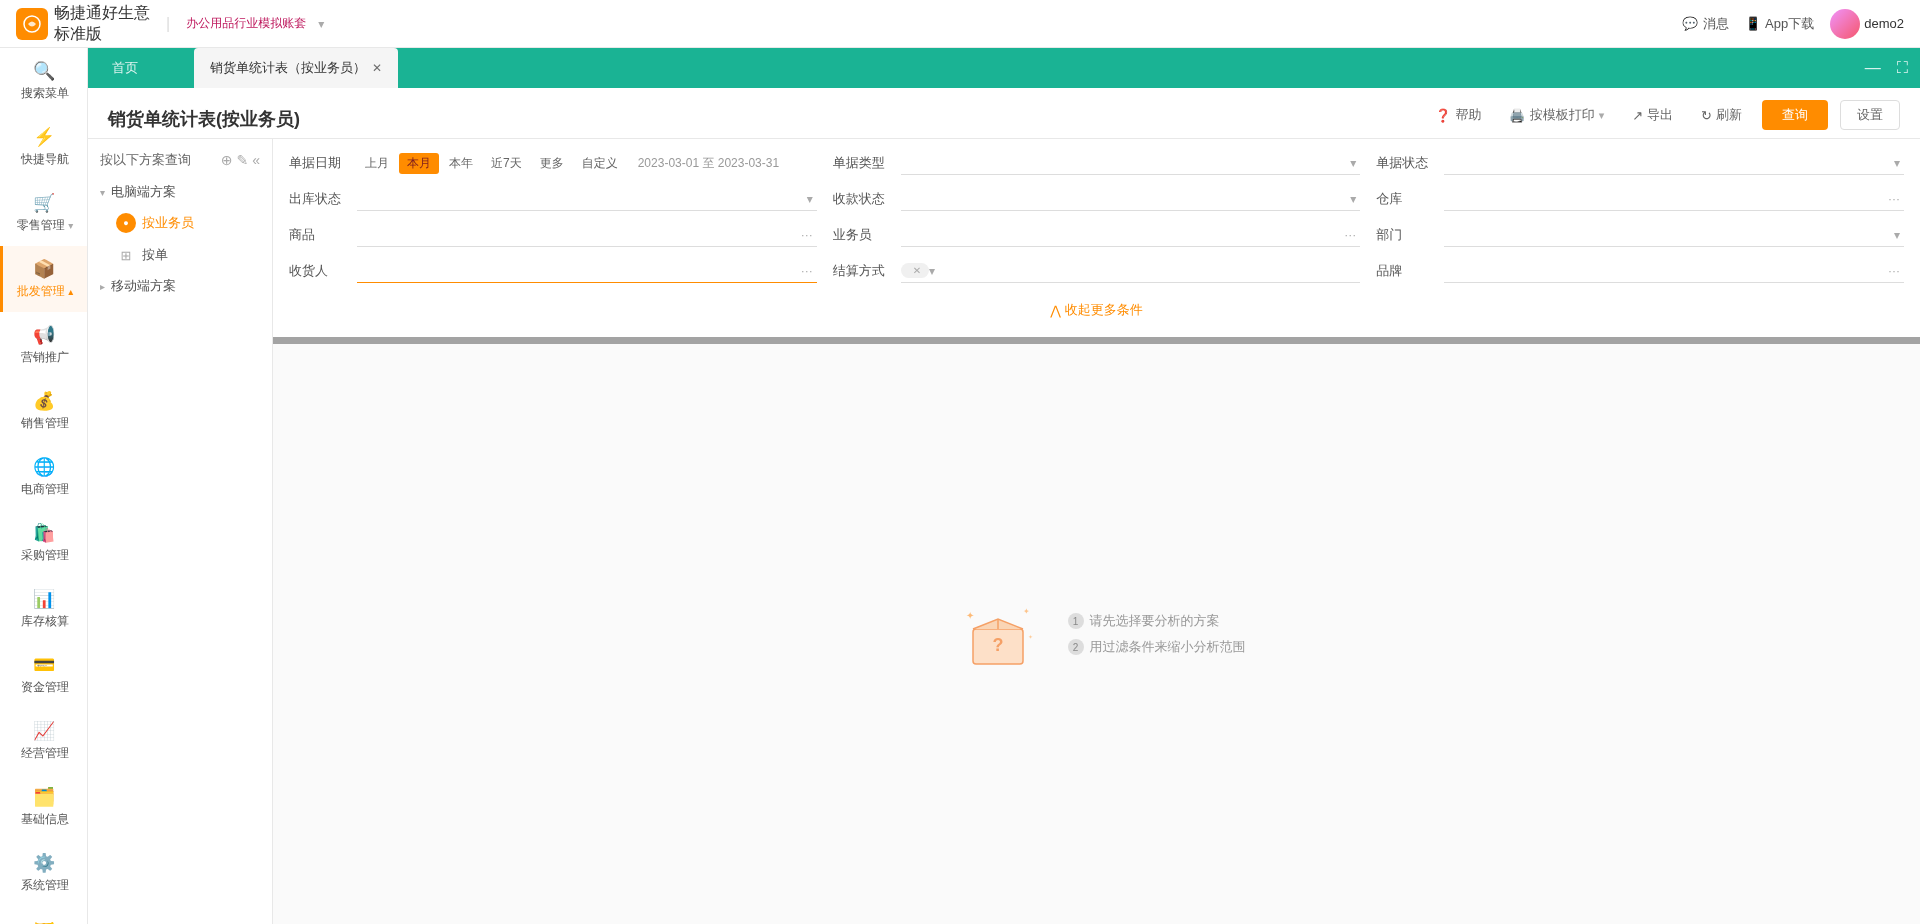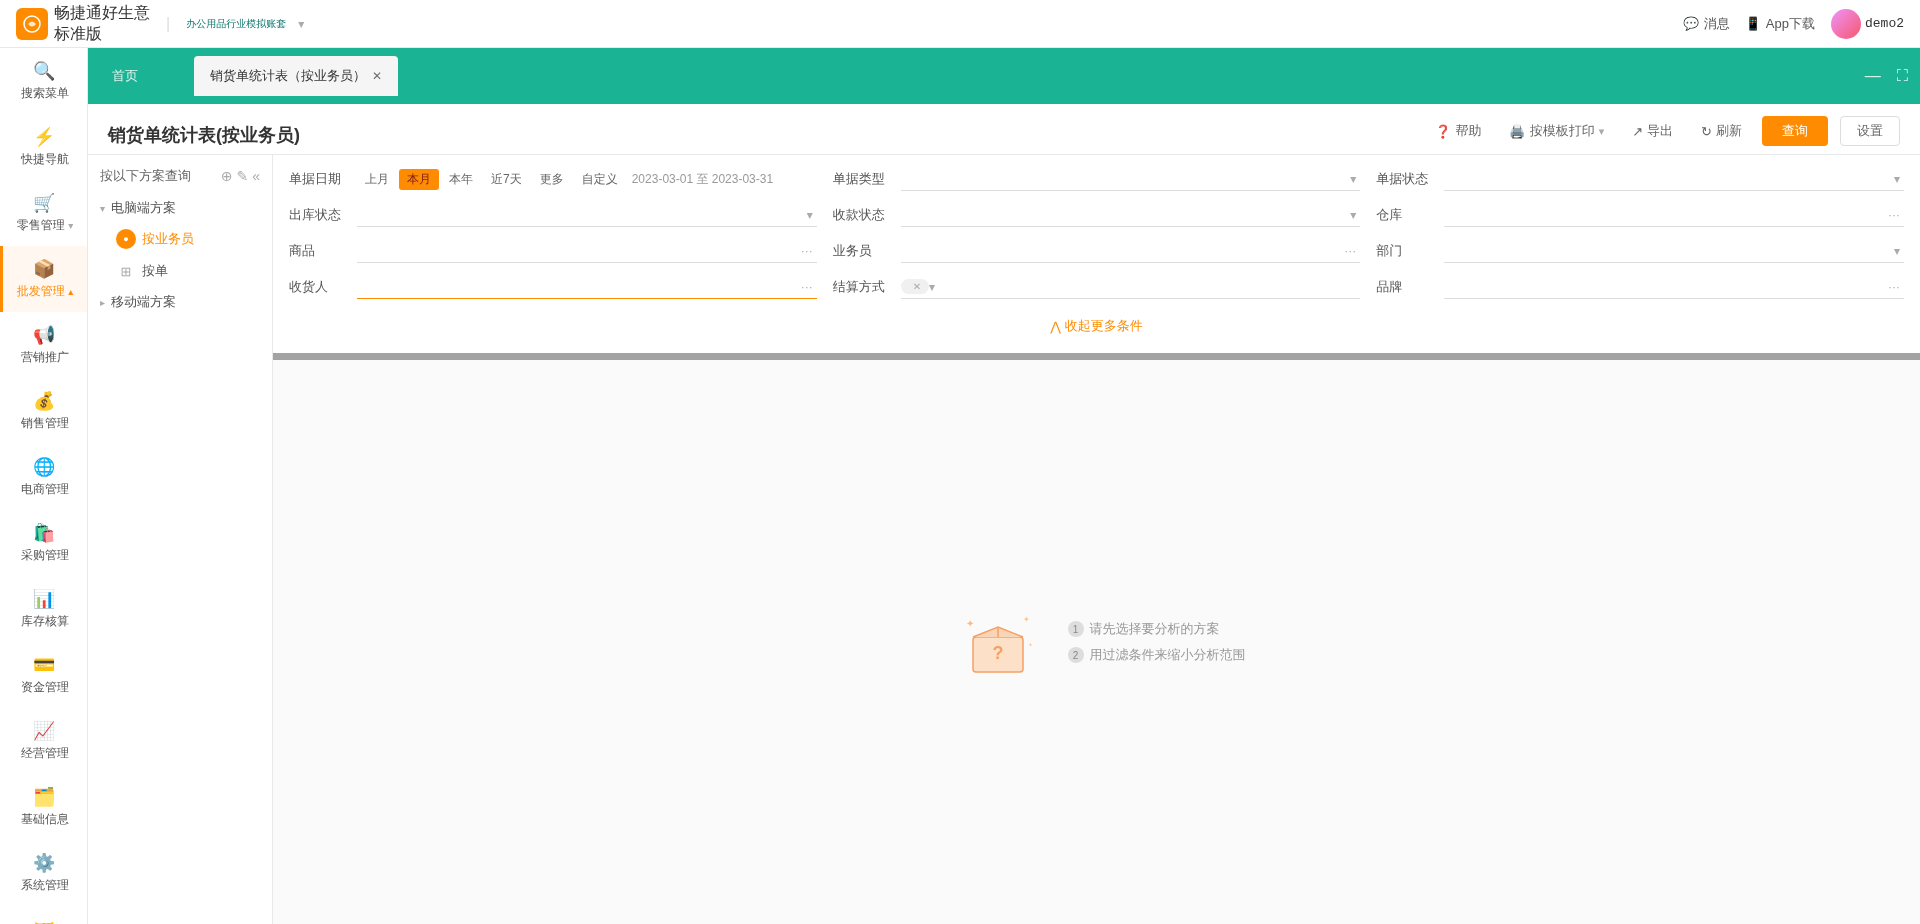--- a/index.html
+++ b/index.html
@@ -37,22 +37,22 @@
       color: white;
       font-size: 14px;
       font-weight: bold;
     }
     .logo-text {
       font-size: 16px;
       color: #333;
       line-height: 1.3;
     }
     .top-header-breadcrumb {
-      font-size: 10px;
-      color: #0f766e;
+      font-size: 12px;
+      color: #be185d;
       display: flex;
       align-items: center;
       gap: 4px;
     }
     .top-header-right {
       display: flex;
       align-items: center;
       gap: 16px;
     }
     .header-action {
@@ -103,21 +103,21 @@
       display: flex;
       flex-direction: column;
       overflow: hidden;
     }
 
     
     .tab-bar {
       background: #1ab394;
       display: flex;
       align-items: center;
-      height: 56px;
+      height: 40px;
       padding: 0 8px;
     }
     .tab-item {
       padding: 0 16px;
       height: 40px;
       display: flex;
       align-items: center;
       font-size: 13px;
       color: rgba(255,255,255,0.85);
       cursor: pointer;
@@ -315,21 +315,21 @@
     }
     .filter-select-wrap .more-btn {
       color: #aaa;
       font-size: 12px;
       padding-right: 4px;
       cursor: pointer;
     }
     .date-filter {
       display: flex;
       align-items: center;
-      gap: 6px;
+      gap: 12px;
       flex: 1;
     }
     .date-tabs {
       display: flex;
       gap: 2px;
     }
     .date-tab {
       padding: 2px 8px;
       font-size: 12px;
       color: #666;
@@ -444,21 +444,21 @@
     <div class="header-action">
       <span>💬</span>
       <span>消息</span>
     </div>
     <div class="header-action">
       <span>📱</span>
       <span>App下载</span>
     </div>
     <div class="header-action">
       <div class="avatar-img"></div>
-      <span style="font-size:13px;color:#333;font-family:Liberation Mono, monospace;">demo2</span>
+      <span style="font-size:13px;color:#333;">demo2</span>
     </div>
   </div>
 </div>
 
 <div class="main-layout">
 
   <div class="sidebar">
     <div class="sidebar-item">
       <span class="icon">🔍</span>
       <span>搜索菜单</span>

